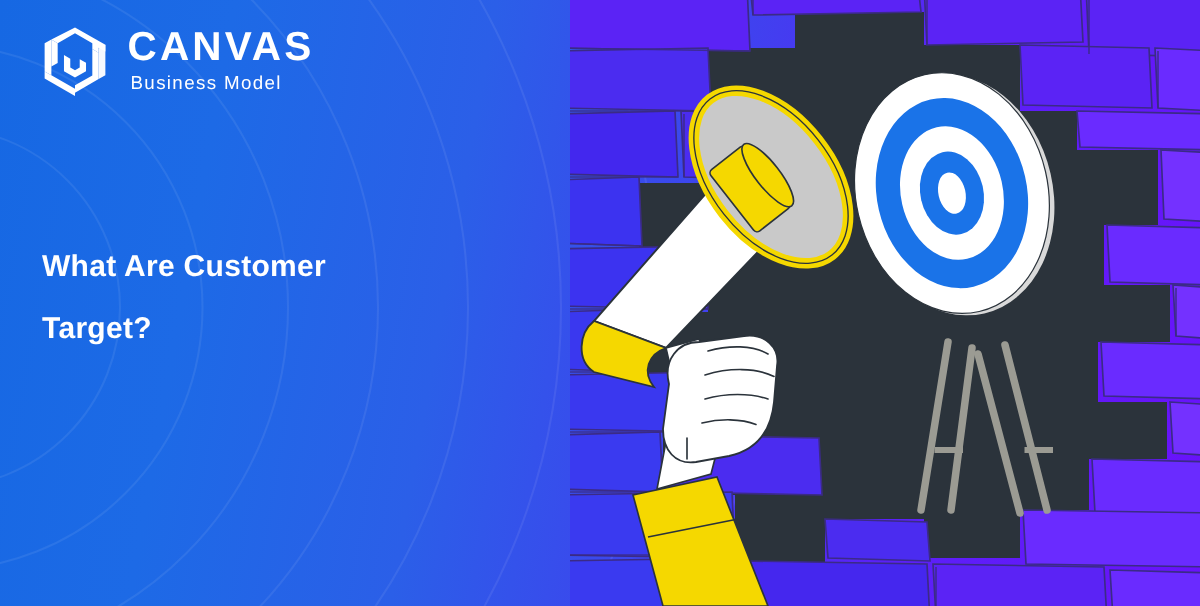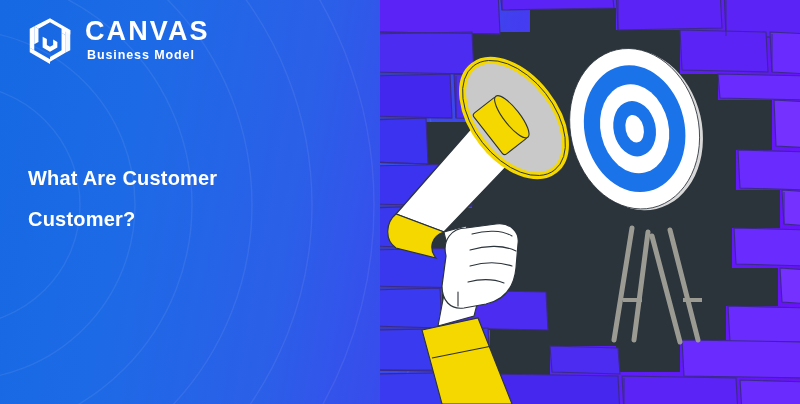--- a/index.html
+++ b/index.html
@@ -26,21 +26,21 @@
     position:absolute; left:26px; top:16px;
     display:flex; align-items:center; gap:11px;
   }
   #logo .mark{ width:48px; height:48px; flex:none; }
   #logo .words{ display:flex; flex-direction:column; line-height:1; }
   #logo .brand{
     color:#ffffff; font-size:27px; font-weight:bold;
     letter-spacing:2.1px;
   }
   #logo .sub{
-    color:#ffffff; font-size:12.5px; font-weight:bold;
+    color:#ffffff; font-size:12.5px; font-weight:normal;
     letter-spacing:0.9px; margin-top:4px; margin-left:2px;
   }
   
   #headline{
     position:absolute; left:28px; top:158px;
     width:400px;
     color:#ffffff;
     font-size:20px;
     font-weight:bold;
     line-height:41px;
@@ -80,21 +80,21 @@
       </g>
     </svg>
     <div class="words">
       <span class="brand">CANVAS</span>
       <span class="sub">Business Model</span>
     </div>
   </div>
 
   <h1 id="headline">
     <span class="ln">What Are Customer</span>
-    <span class="ln">Customer?</span>
+    <span class="ln">Target?</span>
   </h1>
 
   <svg id="art" viewBox="0 0 420 404" preserveAspectRatio="none" aria-hidden="true">
     <defs>
       <clipPath id="clipArt">
           <rect x="0" y="0" width="420" height="404"></rect>
         </clipPath>
     </defs>
 
     <g clip-path="url(#clipArt)">

